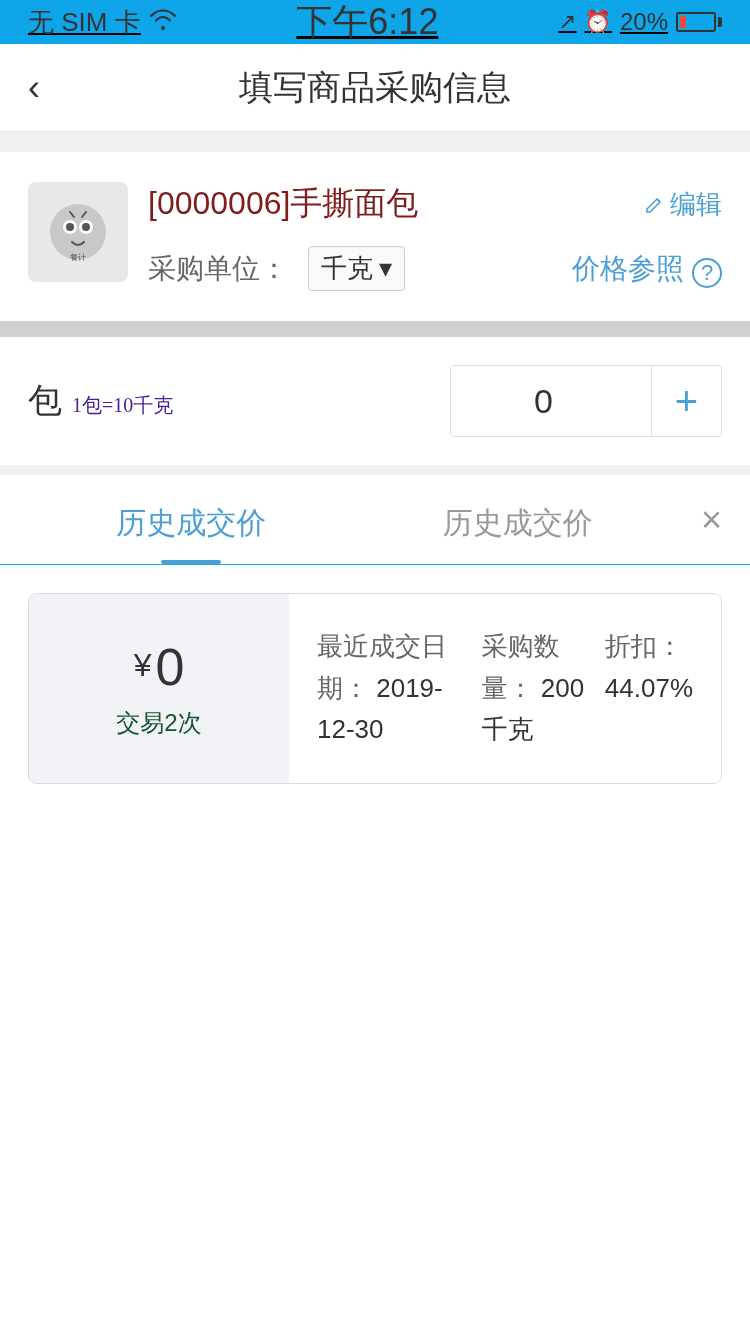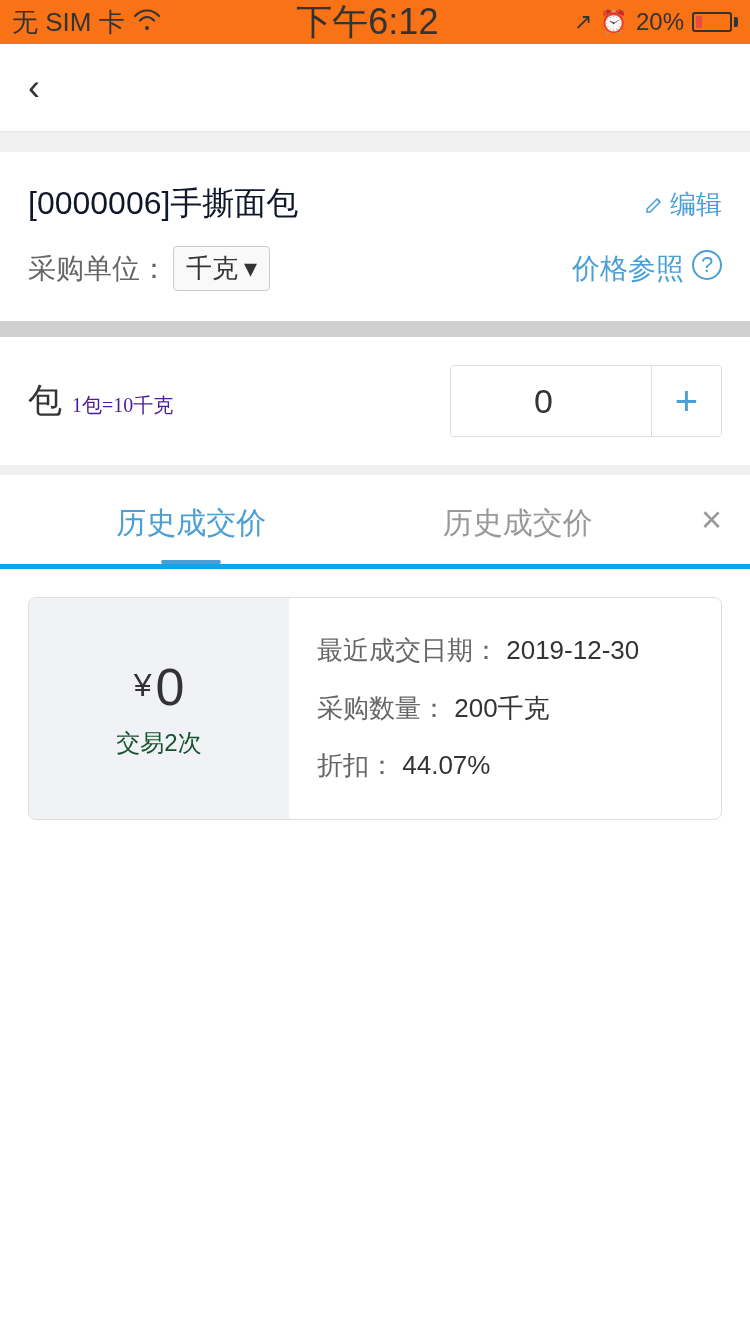--- a/index.html
+++ b/index.html
@@ -10,26 +10,27 @@
       font-family: -apple-system, 'PingFang SC', 'Helvetica Neue', Arial, sans-serif;
       background: #f0f0f0;
       position: relative;
       overflow-x: hidden;
     }
 
     
     .status-bar {
       width: 750px;
       height: 44px;
-      background: #f97316;
+      background: #0ea5e9;
       display: flex;
       align-items: center;
       justify-content: space-between;
-      padding: 0 12px;
+      padding: 0 28px;
       font-size: 28px;
+      text-decoration: underline;
     }
     .status-left {
       font-size: 26px;
       color: #333;
       display: flex;
       align-items: center;
       gap: 8px;
     }
     .status-center {
       font-size: 36px;
@@ -122,21 +123,21 @@
       flex: 1;
     }
     .product-header {
       display: flex;
       justify-content: space-between;
       align-items: center;
       margin-bottom: 20px;
     }
     .product-name {
       font-size: 32px;
-      color: #0f172a;
+      color: #7f1d1d;
       font-weight: 500;
     }
     .edit-link {
       font-size: 26px;
       color: #4a9fd4;
       display: flex;
       align-items: center;
       gap: 4px;
       cursor: pointer;
     }
@@ -158,21 +159,21 @@
       font-size: 26px;
       color: #333;
       background: #f9f9f9;
       cursor: pointer;
       gap: 6px;
     }
     .price-ref {
       font-size: 28px;
       color: #4a9fd4;
       display: flex;
-      align-items: flex-start;
+      align-items: flex-end;
       gap: 8px;
       cursor: pointer;
     }
     .price-ref-question {
       width: 30px;
       height: 30px;
       border: 2px solid #4a9fd4;
       border-radius: 50%;
       display: flex;
       align-items: center;
@@ -243,21 +244,21 @@
     }
 
     
     .tab-panel {
       background: #fff;
       margin-top: 10px;
     }
     .tab-header {
       display: flex;
       align-items: center;
-      border-bottom: 5px solid #0ea5e9;
+      border-bottom: 1px solid #0ea5e9;
       padding: 0 28px;
       position: relative;
     }
     .tab-item {
       flex: 1;
       text-align: center;
       padding: 28px 0 20px;
       font-size: 30px;
       color: #999;
       cursor: pointer;
@@ -324,21 +325,21 @@
     }
     .history-trade-count {
       font-size: 24px;
       color: #14532d;
       margin-top: 10px;
     }
     .history-right {
       flex: 1;
       padding: 32px 28px;
       display: flex;
-      flex-direction: column;
+      flex-direction: row;
       justify-content: flex-start;
       gap: 16px;
     }
     .history-detail-row {
       font-size: 26px;
       color: #333;
       line-height: 1.6;
     }
     .history-detail-label {
       color: #666;
@@ -373,36 +374,50 @@
       <span class="battery-body">
         <span class="battery-fill"></span>
       </span>
       <span class="battery-tip"></span>
     </span>
   </div>
 </div>
 
 <div class="nav-bar">
   <span class="nav-back">‹</span>
+  <span class="nav-title">填写商品采购信息</span>
 </div>
 
 <div class="product-section">
+  <div class="product-thumbnail">
+
+    <svg viewBox="0 0 60 60" fill="none" xmlns="http://www.w3.org/2000/svg">
+      <circle cx="30" cy="30" r="28" fill="#c8c8c8"></circle>
+      <circle cx="22" cy="25" r="7" fill="#fff"></circle>
+      <circle cx="38" cy="25" r="7" fill="#fff"></circle>
+      <circle cx="22" cy="25" r="4" fill="#555"></circle>
+      <circle cx="38" cy="25" r="4" fill="#555"></circle>
+      <path d="M24 40 Q30 46 36 40" stroke="#555" stroke-width="2" fill="none" stroke-linecap="round"></path>
+      <path d="M26 15 L22 10 M34 15 L38 10" stroke="#555" stroke-width="2" stroke-linecap="round"></path>
+      <text x="30" y="58" font-size="8" fill="#555" text-anchor="middle">餐计</text>
+    </svg>
+  </div>
   <div class="product-info">
     <div class="product-header">
       <span class="product-name">[0000006]手撕面包</span>
       <span class="edit-link">
         <svg width="22" height="22" viewBox="0 0 22 22" fill="none">
           <path d="M3 16l10-10 3 3L6 19H3v-3z" stroke="#4a9fd4" stroke-width="1.5" fill="none"></path>
           <path d="M13 6l3 3" stroke="#4a9fd4" stroke-width="1.5"></path>
         </svg>
         <span>编辑</span>
       </span>
     </div>
     <div class="product-unit-row">
-      <div style="display:flex;align-items:center;gap:5px;">
+      <div style="display:flex;align-items:center;gap:20px;">
         <span class="unit-label">采购单位：</span>
         <span class="unit-select">
           <span>千克</span>
           <span>▾</span>
         </span>
       </div>
       <div class="price-ref">
         <span>价格参照</span>
         <span class="price-ref-question">?</span>
       </div>

